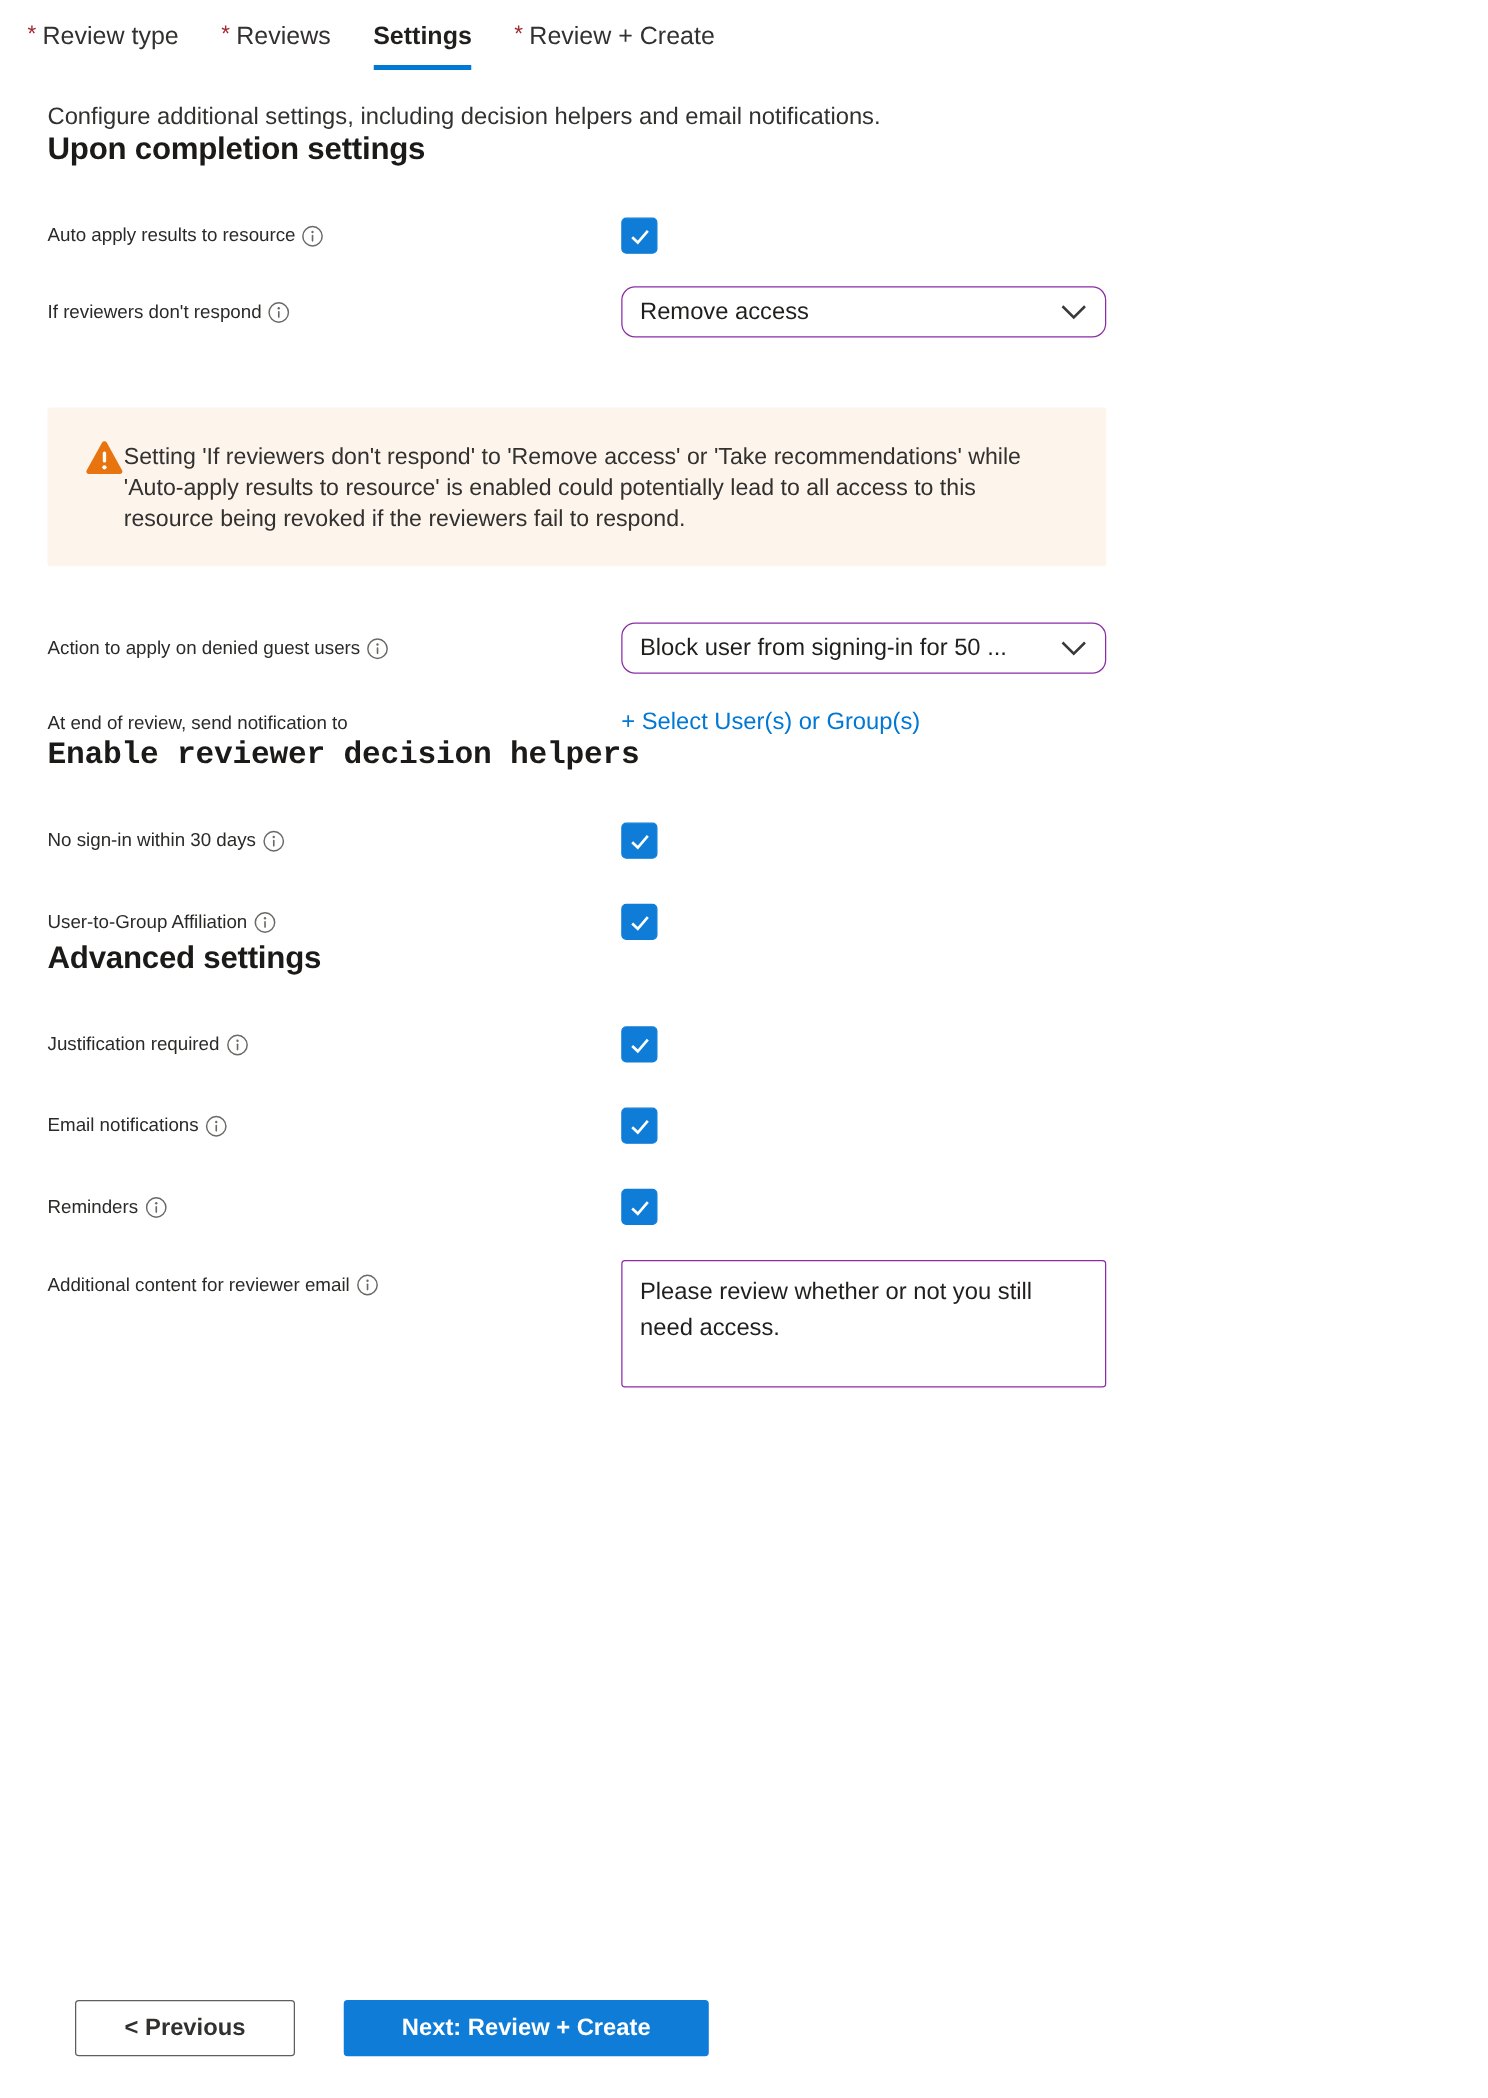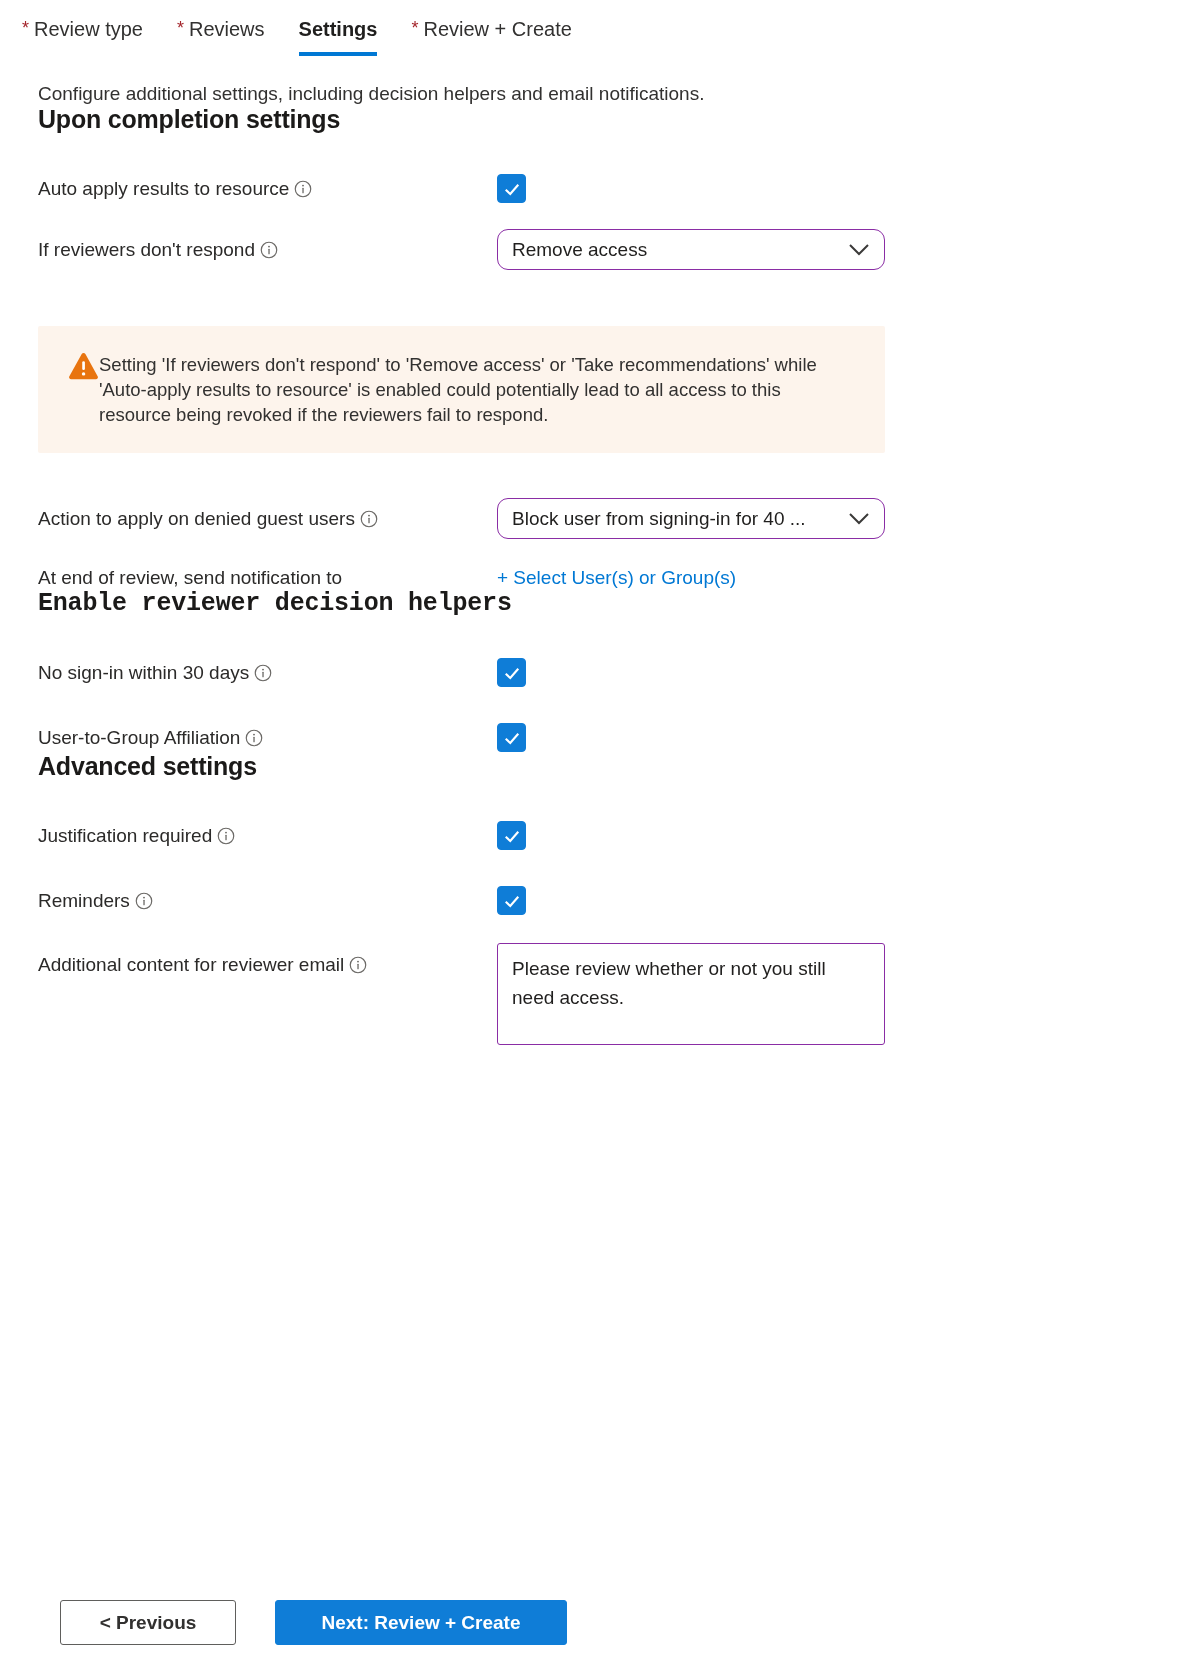--- a/index.html
+++ b/index.html
@@ -22,21 +22,21 @@
 
   .description { margin: 27px 0 0 38px; font-size: 19px; color: #323130; }
 
   h2.section-title { margin: 0 0 0 38px; font-size: 25px; font-weight: 700; color: #1b1a19; letter-spacing: -0.2px; }
   .mt-upon { margin-top: 48px; }
   .mt-helpers { margin-top: 92px; font-family: Liberation Mono, monospace; }
   .mt-advanced { margin-top: 98px; }
 
   
   .row { display: flex; align-items: center; margin-left: 38px; }
-  .row .label-cell { flex: 0 0 459px; display: flex; align-items: center; gap: 5px; font-size: 19px; color: #2b2a29; }
+  .row .label-cell { flex: 0 0 459px; display: flex; align-items: center; gap: 5px; font-size: 15px; color: #2b2a29; }
   .row.align-top { align-items: flex-start; }
   .row.align-top .label-cell { padding-top: 11px; }
 
   .info-icon { display: inline-flex; flex: 0 0 auto; cursor: default; }
 
   
   .checkbox { width: 29px; height: 29px; border-radius: 4px; border: 1px solid #8a8886;
               background: #fff; display: flex; align-items: center; justify-content: center; cursor: pointer; }
   .checkbox svg { display: none; }
   .checkbox.checked { background: #0f7dd7; border-color: #0f7dd7; }
@@ -150,21 +150,21 @@
       <span>Action to apply on denied guest users</span>
       <span class="info-icon">
         <svg viewBox="0 0 20 20" width="18" height="18">
             <circle cx="10" cy="10" r="8.6" fill="none" stroke="#6b6966" stroke-width="1.3"></circle>
             <circle cx="10" cy="6.2" r="1.05" fill="#6b6966"></circle>
             <rect x="9.3" y="8.6" width="1.45" height="6.2" rx="0.7" fill="#6b6966"></rect>
           </svg>
       </span>
     </div>
     <div class="dropdown">
-      <span class="value">Block user from signing-in for 40 ...</span>
+      <span class="value">Block user from signing-in for 50 ...</span>
       <svg width="22" height="13" viewBox="0 0 22 13">
           <polyline points="2,2 11,11 20,2" stroke="#3b3a39" stroke-width="2" fill="none"></polyline>
         </svg>
     </div>
   </div>
 
   <div class="row gap-28">
     <div class="label-cell">
       <span>At end of review, send notification to</span>
     </div>
@@ -222,20 +222,37 @@
           </svg>
       </span>
     </div>
     <div class="checkbox checked">
       <svg viewBox="0 0 16 16" width="20" height="20">
           <polyline points="3,8.6 6.6,12 13,4.6" stroke="#ffffff" stroke-width="1.7" fill="none"></polyline>
         </svg>
     </div>
   </div>
 
+  <div class="row gap-36">
+    <div class="label-cell">
+      <span>Email notifications</span>
+      <span class="info-icon">
+        <svg viewBox="0 0 20 20" width="18" height="18">
+            <circle cx="10" cy="10" r="8.6" fill="none" stroke="#6b6966" stroke-width="1.3"></circle>
+            <circle cx="10" cy="6.2" r="1.05" fill="#6b6966"></circle>
+            <rect x="9.3" y="8.6" width="1.45" height="6.2" rx="0.7" fill="#6b6966"></rect>
+          </svg>
+      </span>
+    </div>
+    <div class="checkbox checked">
+      <svg viewBox="0 0 16 16" width="20" height="20">
+          <polyline points="3,8.6 6.6,12 13,4.6" stroke="#ffffff" stroke-width="1.7" fill="none"></polyline>
+        </svg>
+    </div>
+  </div>
 
   <div class="row gap-36">
     <div class="label-cell">
       <span>Reminders</span>
       <span class="info-icon">
         <svg viewBox="0 0 20 20" width="18" height="18">
             <circle cx="10" cy="10" r="8.6" fill="none" stroke="#6b6966" stroke-width="1.3"></circle>
             <circle cx="10" cy="6.2" r="1.05" fill="#6b6966"></circle>
             <rect x="9.3" y="8.6" width="1.45" height="6.2" rx="0.7" fill="#6b6966"></rect>
           </svg>

